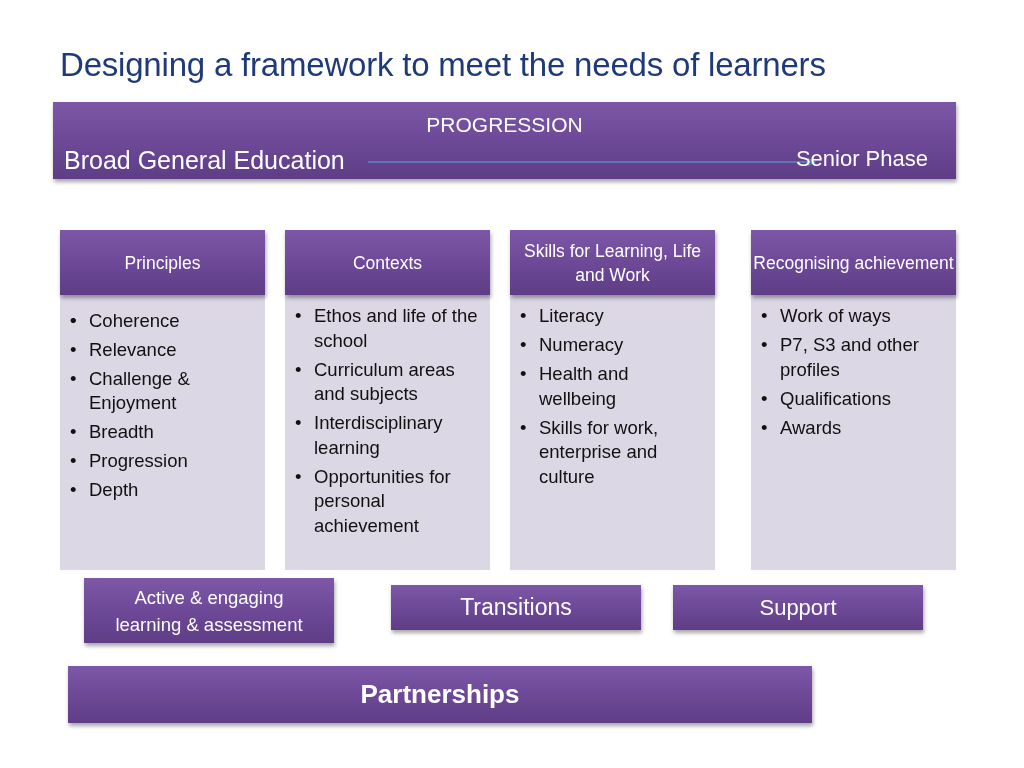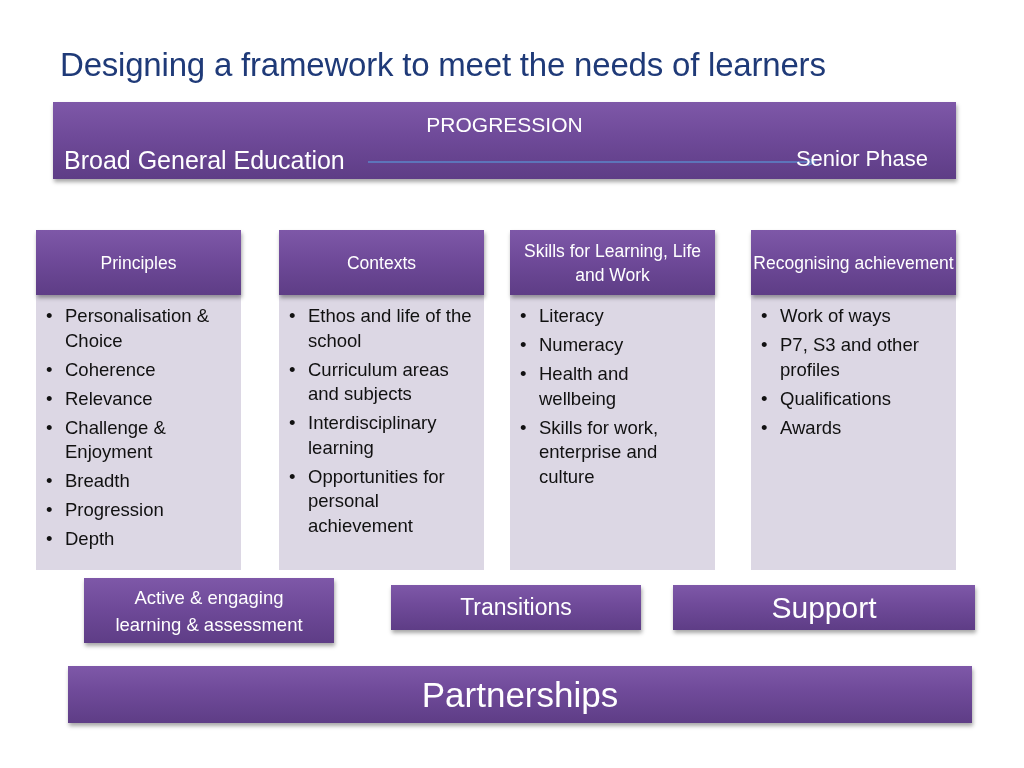--- a/index.html
+++ b/index.html
@@ -48,54 +48,54 @@
       position: relative; padding-left: 19px; font-size: 18.5px; line-height: 24.5px;
       color: #111111; margin-bottom: 4.5px;
     }
     .card li .bullet { position: absolute; left: 0; top: 0; }
     .box {
       position: absolute; display: flex; align-items: center; justify-content: center;
       text-align: center;
     }
     .b-active { left: 84px; top: 578px; width: 250px; height: 65px; font-size: 18.5px; line-height: 27px; }
     .b-trans { left: 391px; top: 585px; width: 250px; height: 45px; font-size: 23px; }
-    .b-support { left: 673px; top: 585px; width: 302px; height: 45px; font-size: 30px; }
-    .b-partner { left: 68px; top: 666px; width: 904px; height: 57px; font-size: 35px; }
+    .b-support { left: 673px; top: 585px; width: 250px; height: 45px; font-size: 22px; }
+    .b-partner { left: 68px; top: 666px; width: 744px; height: 57px; font-size: 26px; font-weight: bold; }
   </style>
 </head>
 <body>
 
 <div class="title">Designing a framework to meet the needs of learners</div>
 
 <div class="progression purple">
   <div class="label">PROGRESSION</div>
   <div class="from">Broad General Education</div>
   <svg class="arrow" viewBox="0 0 450 8" preserveAspectRatio="none">
     <line x1="0" y1="4" x2="446" y2="4" stroke="#5b86c8" stroke-width="1.3"></line>
     <polyline points="440,0.5 447,4 440,7.5" fill="none" stroke="#5b86c8" stroke-width="1.3"></polyline>
   </svg>
   <div class="to">Senior Phase</div>
 </div>
 
-<div class="card" style="left:36px;">
+<div class="card" style="left:60px;">
   <div class="head purple">Principles</div>
   <div class="body">
     <ul>
-      <li><span class="bullet">•</span><span>Personalisation &amp; Choice</span></li>
+      <li><span class="bullet">•</span></li>
       <li><span class="bullet">•</span><span>Coherence</span></li>
       <li><span class="bullet">•</span><span>Relevance</span></li>
       <li><span class="bullet">•</span><span>Challenge &amp; Enjoyment</span></li>
       <li><span class="bullet">•</span><span>Breadth</span></li>
       <li><span class="bullet">•</span><span>Progression</span></li>
       <li><span class="bullet">•</span><span>Depth</span></li>
     </ul>
   </div>
 </div>
 
-<div class="card" style="left:279px;padding-left:41px;">
+<div class="card" style="left:285px;padding-left:41px;">
   <div class="head purple">Contexts</div>
   <div class="body">
     <ul>
       <li><span class="bullet">•</span><span>Ethos and life of the school</span></li>
       <li><span class="bullet">•</span><span>Curriculum areas and subjects</span></li>
       <li><span class="bullet">•</span><span>Interdisciplinary learning</span></li>
       <li><span class="bullet">•</span><span>Opportunities for personal achievement</span></li>
     </ul>
   </div>
 </div>

